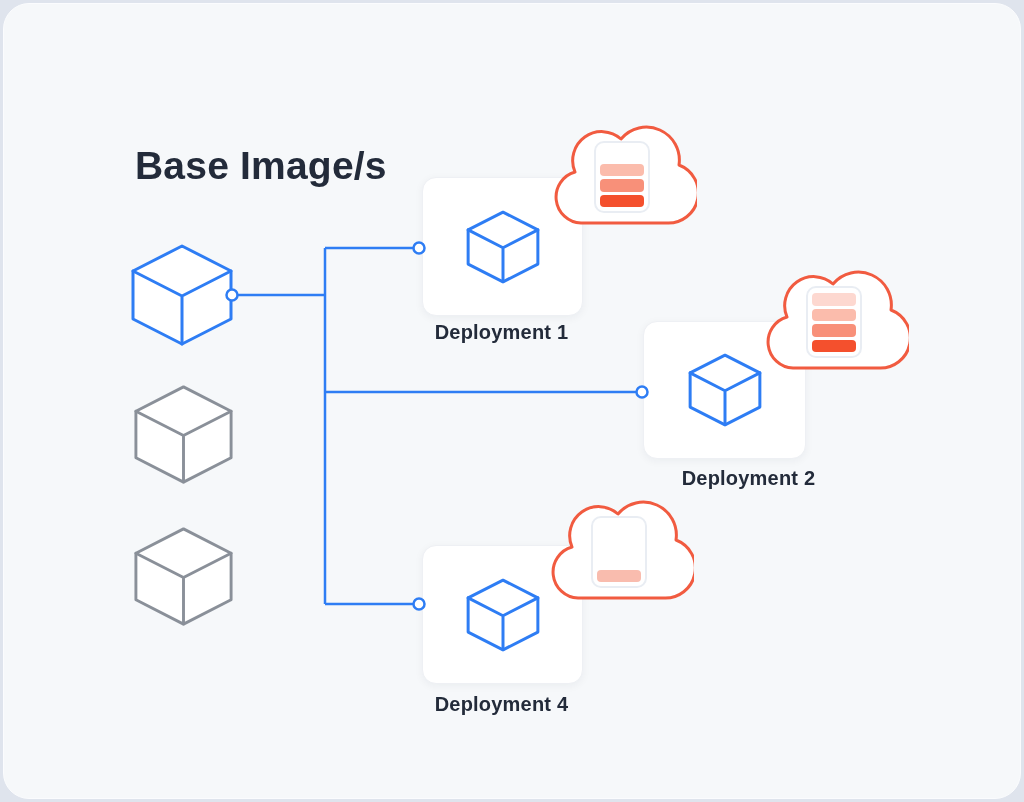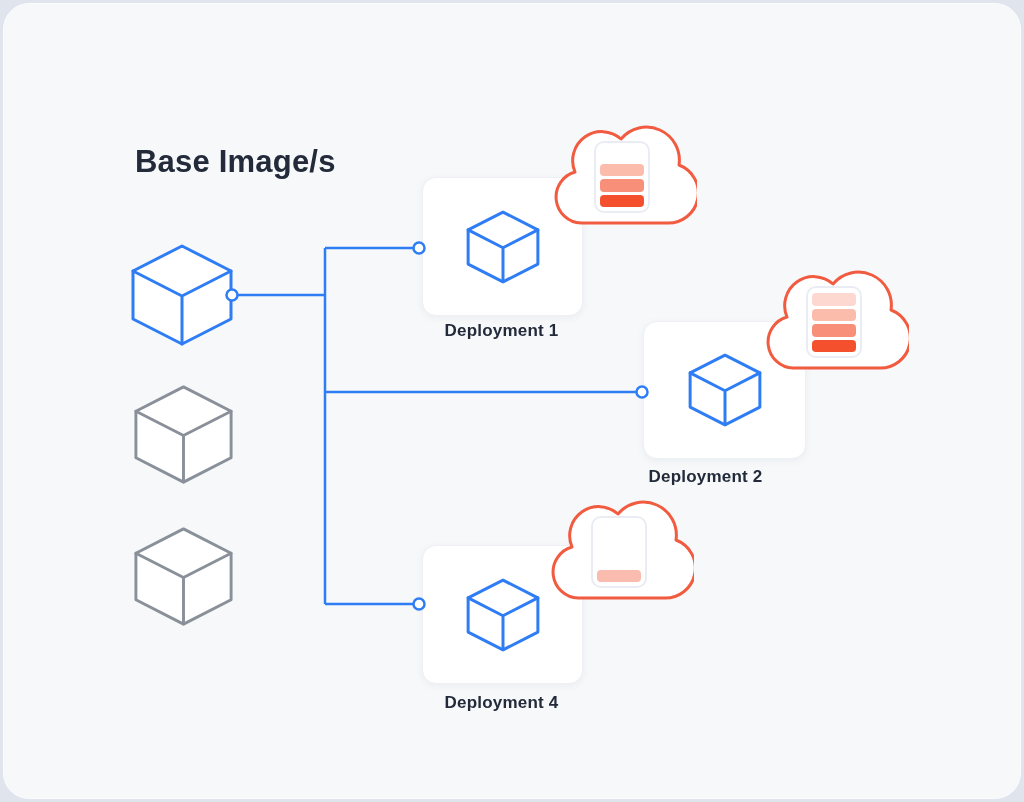--- a/index.html
+++ b/index.html
@@ -9,21 +9,21 @@
     font-family:"Liberation Sans", sans-serif;
   }
   .panel{
     position:absolute;inset:3px;border-radius:26px;
     background:var(--panel-bg,#f6f8fa);
     border:1px solid #fbfcfe;
     z-index:0;
   }
   .title{
     position:absolute;left:135px;top:144px;margin:0;z-index:2;
-    font-size:31px;font-weight:700;letter-spacing:.2px;
+    font-size:39px;font-weight:700;letter-spacing:.2px;
     color:var(--text-dark,#232b3a);
   }
   .connectors{position:absolute;left:0;top:0;z-index:3;pointer-events:none;}
   .wire{stroke:var(--accent-blue,#2e7df4);stroke-width:2.5;fill:none;}
   .node{fill:#ffffff;stroke:var(--accent-blue,#2e7df4);stroke-width:2.5;}
   .cube-wrap{position:absolute;z-index:1;line-height:0;}
   .cube{stroke:var(--inactive-gray,#8a9099);}
   .cube.active{stroke:var(--accent-blue,#2e7df4);}
   .cube.inactive{stroke:var(--inactive-gray,#8a9099);}
   .cube.dep{stroke:var(--accent-blue,#2e7df4);}
@@ -33,21 +33,21 @@
   .cube-edges{fill:none;stroke-linejoin:round;stroke-linecap:round;}
   .card{
     position:absolute;z-index:2;border-radius:14px;
     background:var(--card-bg,#ffffff);
     border:1px solid #eef0f4;
     box-shadow:0 2px 8px rgba(23,32,52,.05);
     display:flex;align-items:center;justify-content:center;
   }
   .dep-label{
     position:absolute;z-index:2;text-align:center;
-    font-size:17px;font-weight:600;letter-spacing:.2px;
+    font-size:20px;font-weight:600;letter-spacing:.2px;
     color:var(--text-dark,#232b3a);
   }
   .cloud{position:absolute;z-index:4;width:152px;height:112px;}
   .cloud svg{position:absolute;left:0;top:0;}
   .cloud-path{
     fill:#ffffff;stroke:var(--cloud-orange,#f15b40);
     stroke-width:3;stroke-linejoin:round;stroke-linecap:round;
   }
   .stack{
     position:absolute;left:49px;top:24px;width:56px;height:72px;
@@ -108,21 +108,21 @@
       <use href="#cube"></use>
     </svg>
 </div>
 <div class="card" style="left:422px;top:545px;width:159px;height:137px">
   <svg class="cube sm dep" width="74" height="74" viewBox="0 0 104 104">
       <use href="#cube"></use>
     </svg>
 </div>
 
 <div class="dep-label" style="left:422px;top:321px;width:159px">Deployment 1</div>
-<div class="dep-label" style="left:625px;top:467px;width:161px">Deployment 2</div>
+<div class="dep-label" style="left:668px;top:467px;width:161px">Deployment 2</div>
 <div class="dep-label" style="left:422px;top:693px;width:159px">Deployment 4</div>
 
 <div class="cloud" style="left:545px;top:117px">
   <svg width="152" height="112" viewBox="0 0 152 112">
     <path class="cloud-path" d="M36 106 A26 26 0 0 1 30 55 A29 29 0 0 1 76 22 A33 33 0 0 1 134 48 A30 30 0 0 1 122 106 Z"></path>
   </svg>
   <div class="stack">
       <div class="layer-bar" style="background: rgb(251, 188, 172);"></div>
       <div class="layer-bar" style="background: rgb(248, 144, 121);"></div>
       <div class="layer-bar" style="background: rgb(244, 80, 45);"></div>

